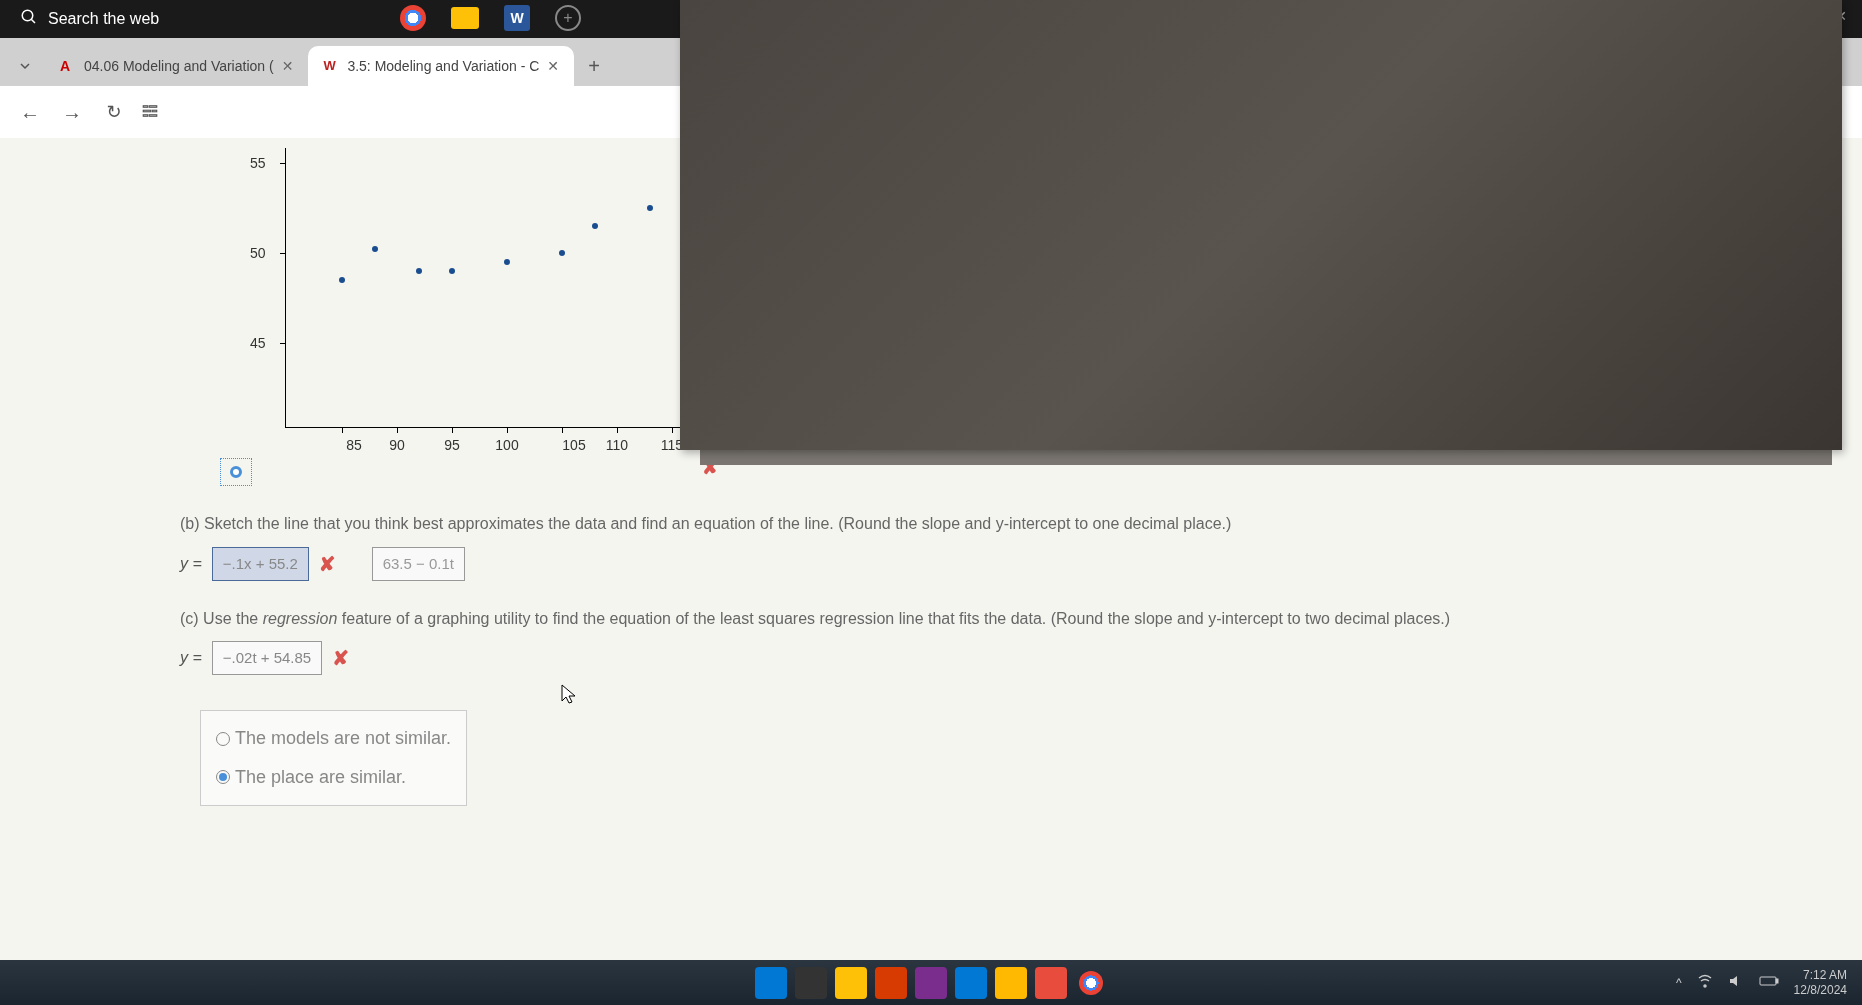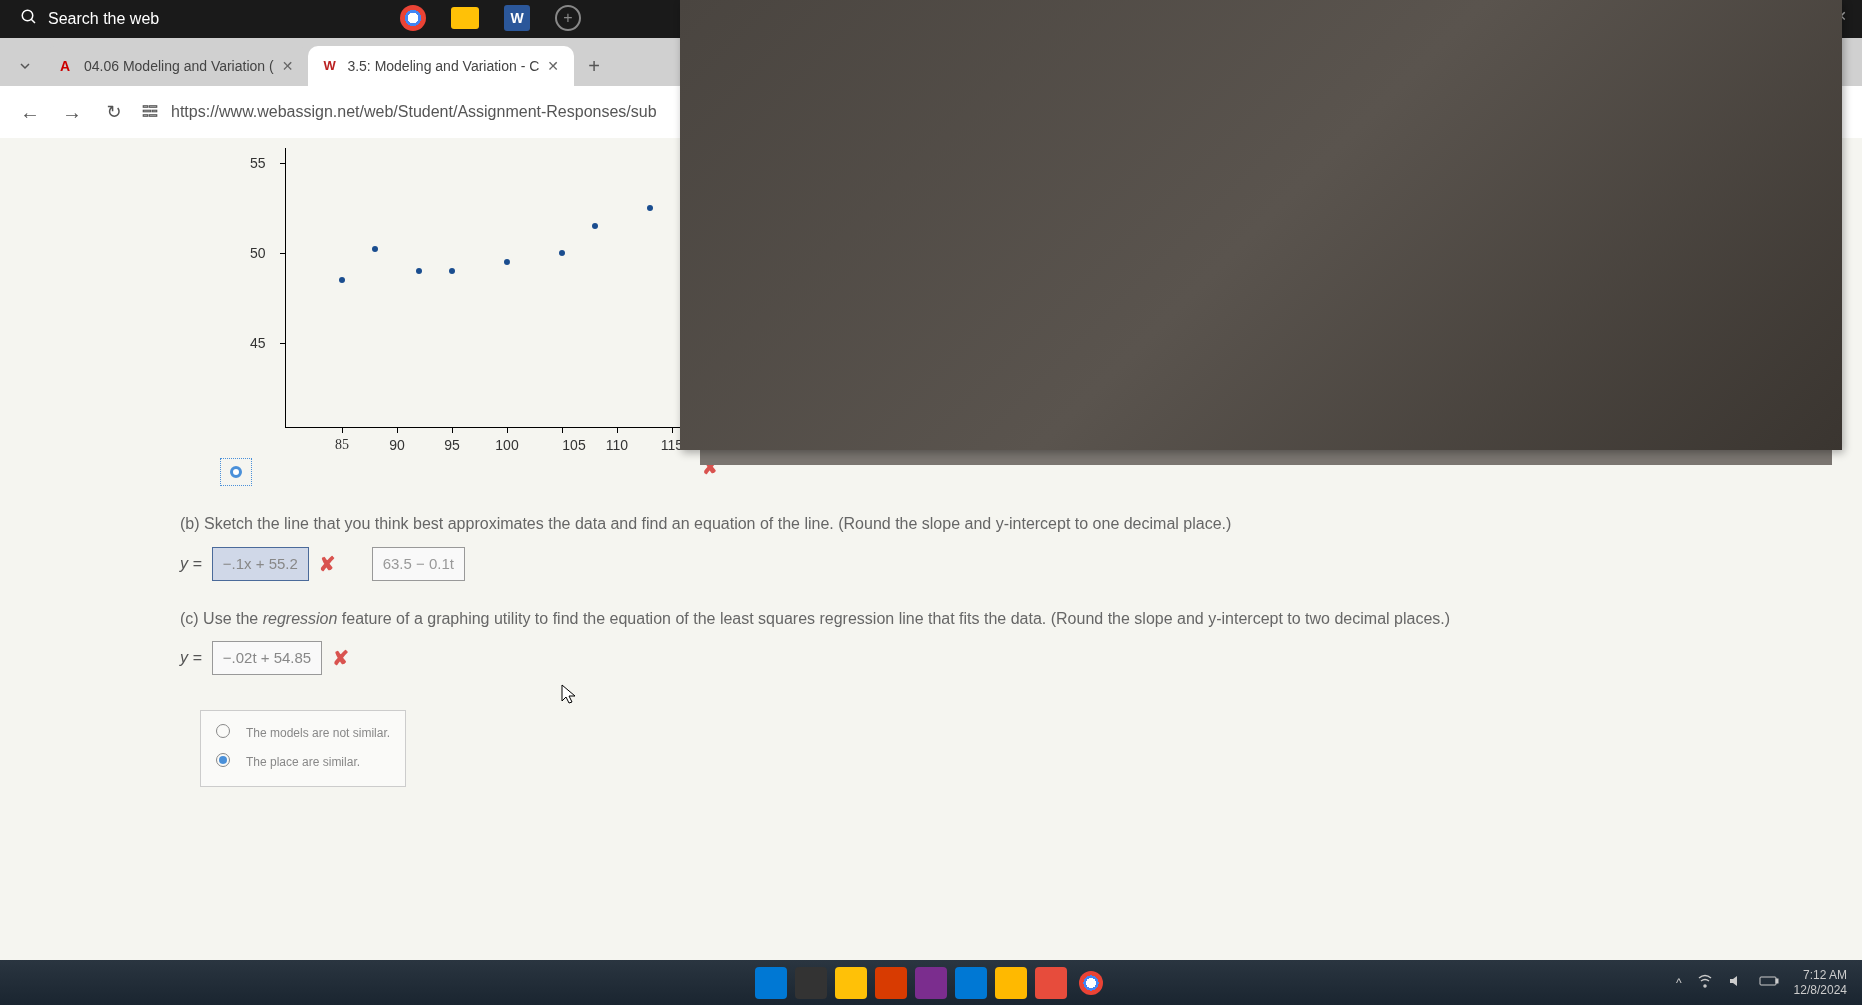--- a/index.html
+++ b/index.html
@@ -325,25 +325,25 @@
     .radio-options {
       margin-top: 10px;
       margin-left: 20px;
       border: 1px solid #ccc;
       background: rgba(255,255,255,0.5);
       padding: 8px 15px;
       display: inline-block;
     }
     .radio-option {
       display: flex;
-      align-items: flex-start;
-      gap: 16px;
+      align-items: center;
+      gap: 5px;
       padding: 5px 0;
       color: #888;
-      font-size: 12px;
+      font-size: 18px;
     }
     .radio-circle {
       width: 14px;
       height: 14px;
       border: 1px solid #888;
       border-radius: 50%;
       display: flex;
       align-items: center;
       justify-content: center;
     }
@@ -487,39 +487,38 @@
     <span class="site-settings">
       <svg width="18" height="18" viewBox="0 0 24 24" fill="none" stroke="#555" stroke-width="1.5">
           <rect x="3" y="5" width="6" height="2"></rect>
           <rect x="11" y="5" width="10" height="2"></rect>
           <rect x="3" y="11" width="10" height="2"></rect>
           <rect x="15" y="11" width="6" height="2"></rect>
           <rect x="3" y="17" width="6" height="2"></rect>
           <rect x="11" y="17" width="10" height="2"></rect>
         </svg>
     </span>
-    <span class="url-text">https://www.webassign.net/web/Student/Assignment-Responses/sub</span>
   </div>
 </div>
 
 <div class="content-area">
 
   <div class="scatter-plot">
     <div class="y-axis-line"></div>
     <div class="x-axis-line"></div>
 
     <div class="y-tick" style="top: 15px;"></div>
     <div class="y-label" style="top: 15px;">55</div>
     <div class="y-tick" style="top: 105px;"></div>
     <div class="y-label" style="top: 105px;">50</div>
     <div class="y-tick" style="top: 195px;"></div>
     <div class="y-label" style="top: 195px;">45</div>
 
     <div class="x-tick" style="left: 112px;"></div>
-    <div class="x-label" style="left: 112px; font-family: Liberation Serif, serif;">85</div>
+    <div class="x-label" style="left: 124px;">85</div>
     <div class="x-tick" style="left: 167px;"></div>
     <div class="x-label" style="left: 167px;">90</div>
     <div class="x-tick" style="left: 222px;"></div>
     <div class="x-label" style="left: 222px;">95</div>
     <div class="x-tick" style="left: 277px;"></div>
     <div class="x-label" style="left: 277px;">100</div>
     <div class="x-tick" style="left: 332px;"></div>
     <div class="x-label" style="left: 332px; margin-left: 12px;">105</div>
     <div class="x-tick" style="left: 387px;"></div>
     <div class="x-label" style="left: 387px;">110</div>

